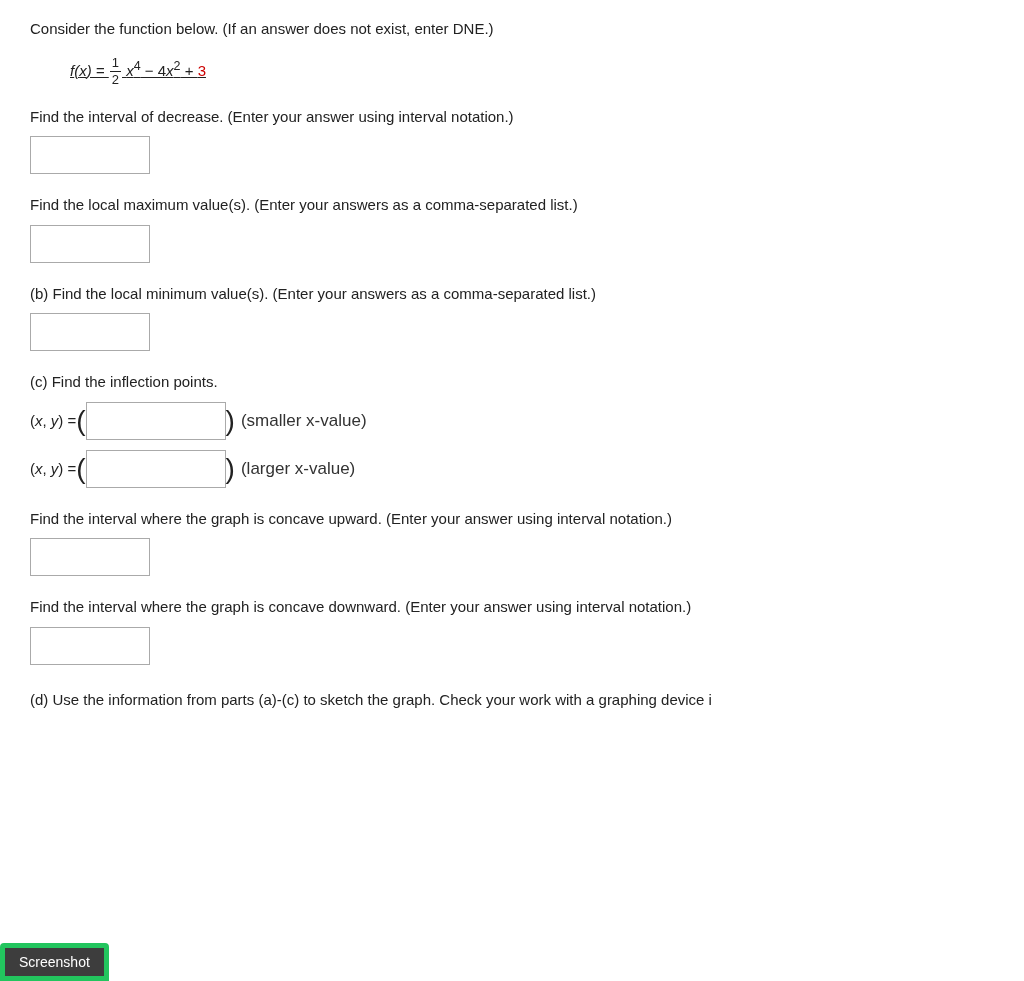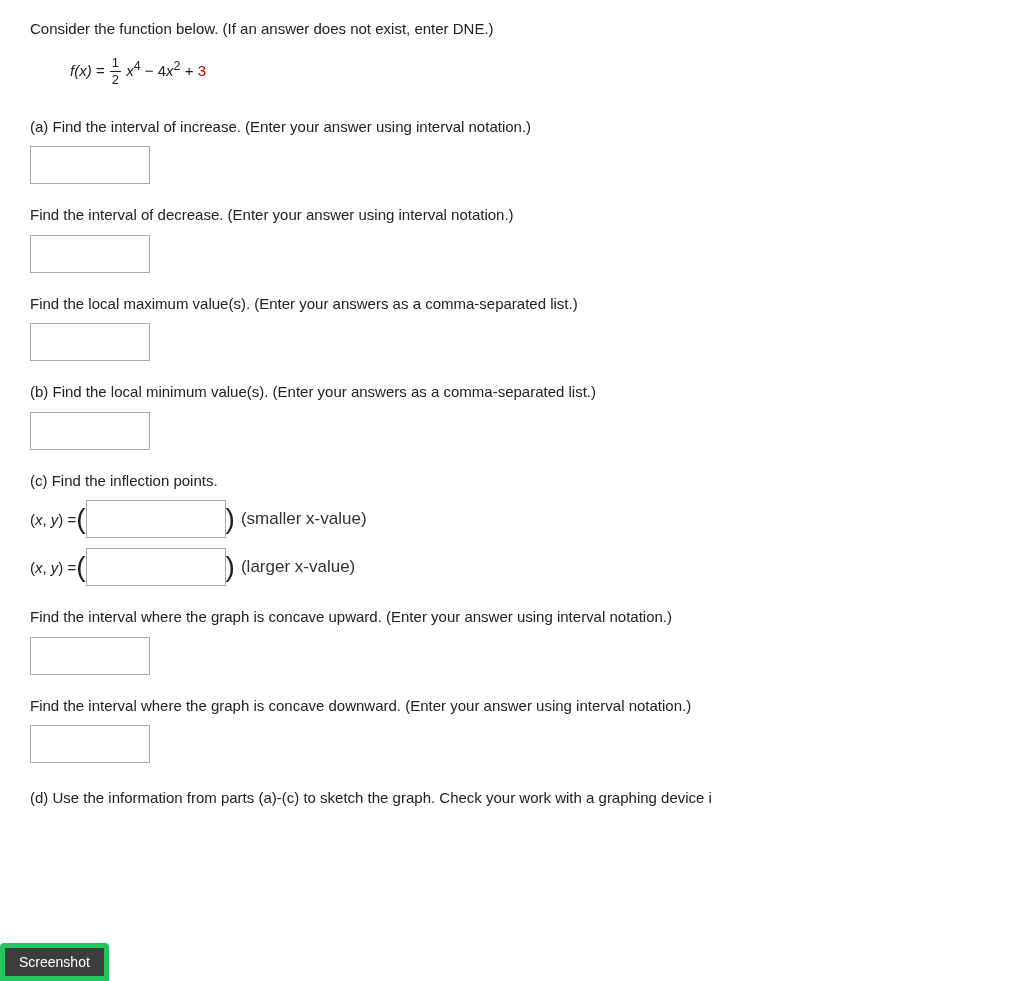--- a/index.html
+++ b/index.html
@@ -26,22 +26,23 @@
 
     .intro-text {
       font-size: 15px;
       margin-bottom: 14px;
       line-height: 1.5;
     }
 
     .function-line {
       font-size: 15px;
       margin-left: 40px;
-      margin-bottom: 28px;
+      margin-bottom: 18px;
       line-height: 1.8;
+      text-decoration: underline;
     }
 
     .function-line .red {
       color: #cc0000;
     }
 
     .frac {
       display: inline-flex;
       flex-direction: column;
       align-items: center;
@@ -140,24 +141,20 @@
 
   <div class="function-line">
     <span class="italic-f"><i>f</i>(<i>x</i>) = </span>
     <span class="frac">
       <span class="numerator">1</span>
       <span class="denominator">2</span>
     </span>
     <span><i>x</i><sup>4</sup> − 4<i>x</i><sup>2</sup> + </span><span class="red" style="color:#cc0000;">3</span>
   </div>
 
-  <div class="section-block">
-    <p class="question-text">(a) Find the interval of increase. (Enter your answer using interval notation.)</p>
-    <input class="answer-input" type="text" style="">
-  </div>
 
   <div class="section-block">
     <p class="question-text">Find the interval of decrease. (Enter your answer using interval notation.)</p>
     <input class="answer-input" type="text" style="">
   </div>
 
   <div class="section-block">
     <p class="question-text">Find the local maximum value(s). (Enter your answers as a comma-separated list.)</p>
     <input class="answer-input" type="text" style="">
   </div>

